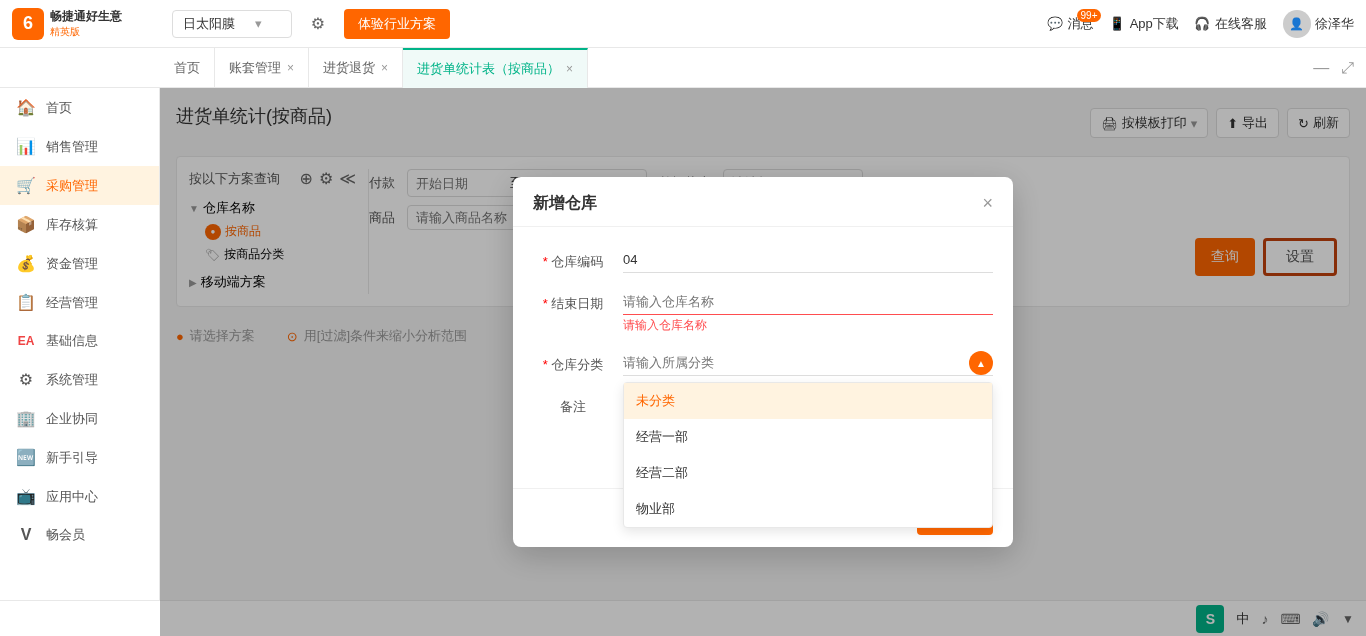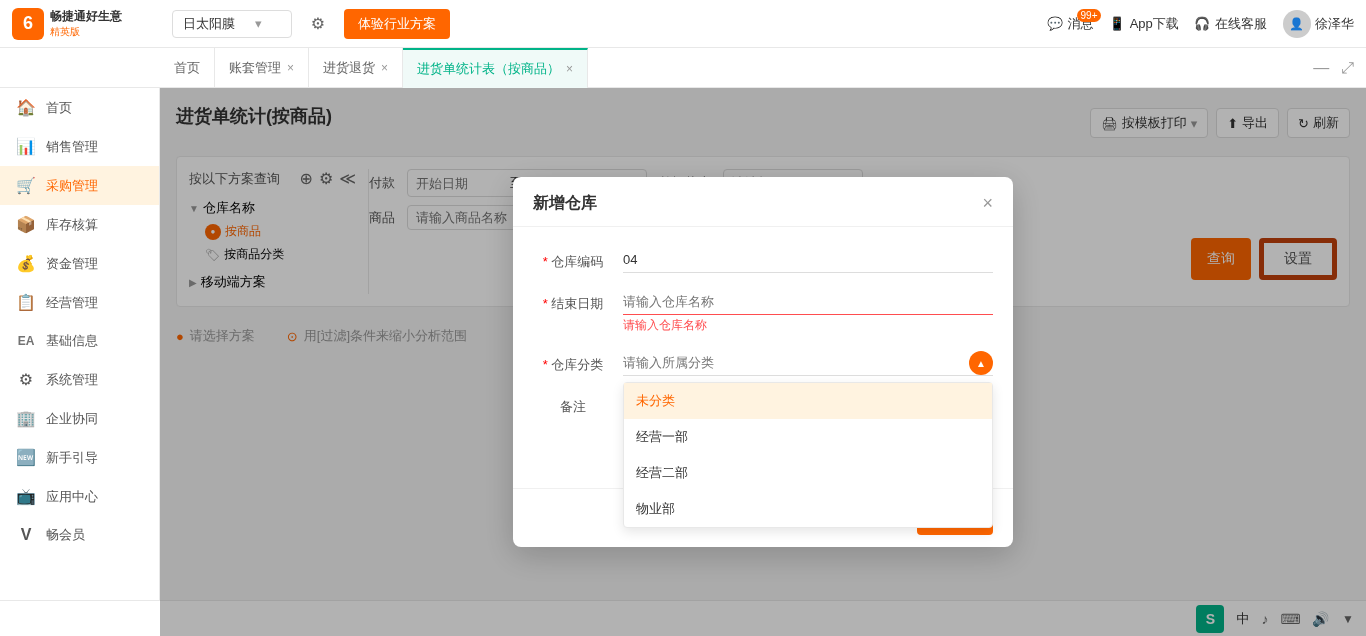--- a/index.html
+++ b/index.html
@@ -119,21 +119,21 @@
     }
     .sidebar-collapse { color: #999; cursor: pointer; font-size: 16px; }
 
     
     .content-area {
       flex: 1; overflow: hidden;
       padding: 16px;
       position: relative;
     }
     .page-title {
-      font-size: 18px; font-weight: 700; color: #333;
+      font-size: 18px; font-weight: 400; color: #333;
       margin-bottom: 14px;
     }
     .icon-btn { cursor: pointer; font-size: 16px; color: #666; }
     .print-btn {
       display: flex; align-items: center; gap: 4px;
       border: 1px solid #ddd; background: #fff;
       border-radius: 4px; padding: 5px 10px;
       font-size: 13px; color: #333; cursor: pointer;
     }
     .export-btn {
@@ -187,21 +187,21 @@
     }
     .dotdotdot { color: #999; font-size: 16px; cursor: pointer; }
 
     .query-btn {
       background: #ff6600; color: #fff;
       border: none; border-radius: 4px;
       padding: 7px 16px; font-size: 14px; cursor: pointer;
     }
     .set-btn {
       background: #fff; color: #555;
-      border: 5px solid #c2410c; border-radius: 4px;
+      border: 3px solid #c2410c; border-radius: 4px;
       padding: 7px 20px; font-size: 14px; cursor: pointer;
     }
 
     
     .overlay {
       position: absolute; top: 0; left: 0; right: 0; bottom: 0;
       background: rgba(0,0,0,0.3);
       z-index: 100;
       display: flex; align-items: center; justify-content: center;
     }
@@ -386,21 +386,21 @@
     </div>
     <div class="sidebar-item">
       <span class="sidebar-icon">💰</span>
       <span>资金管理</span>
     </div>
     <div class="sidebar-item">
       <span class="sidebar-icon">📋</span>
       <span>经营管理</span>
     </div>
     <div class="sidebar-item">
-      <span class="sidebar-icon" style="font-style:normal;font-size:12px;font-weight:bold;color:#737373;">EA</span>
+      <span class="sidebar-icon" style="font-style:normal;font-size:12px;font-weight:bold;color:#ef4444;">EA</span>
       <span>基础信息</span>
     </div>
     <div class="sidebar-item">
       <span class="sidebar-icon">⚙</span>
       <span>系统管理</span>
     </div>
     <div class="sidebar-item">
       <span class="sidebar-icon">🏢</span>
       <span>企业协同</span>
     </div>

